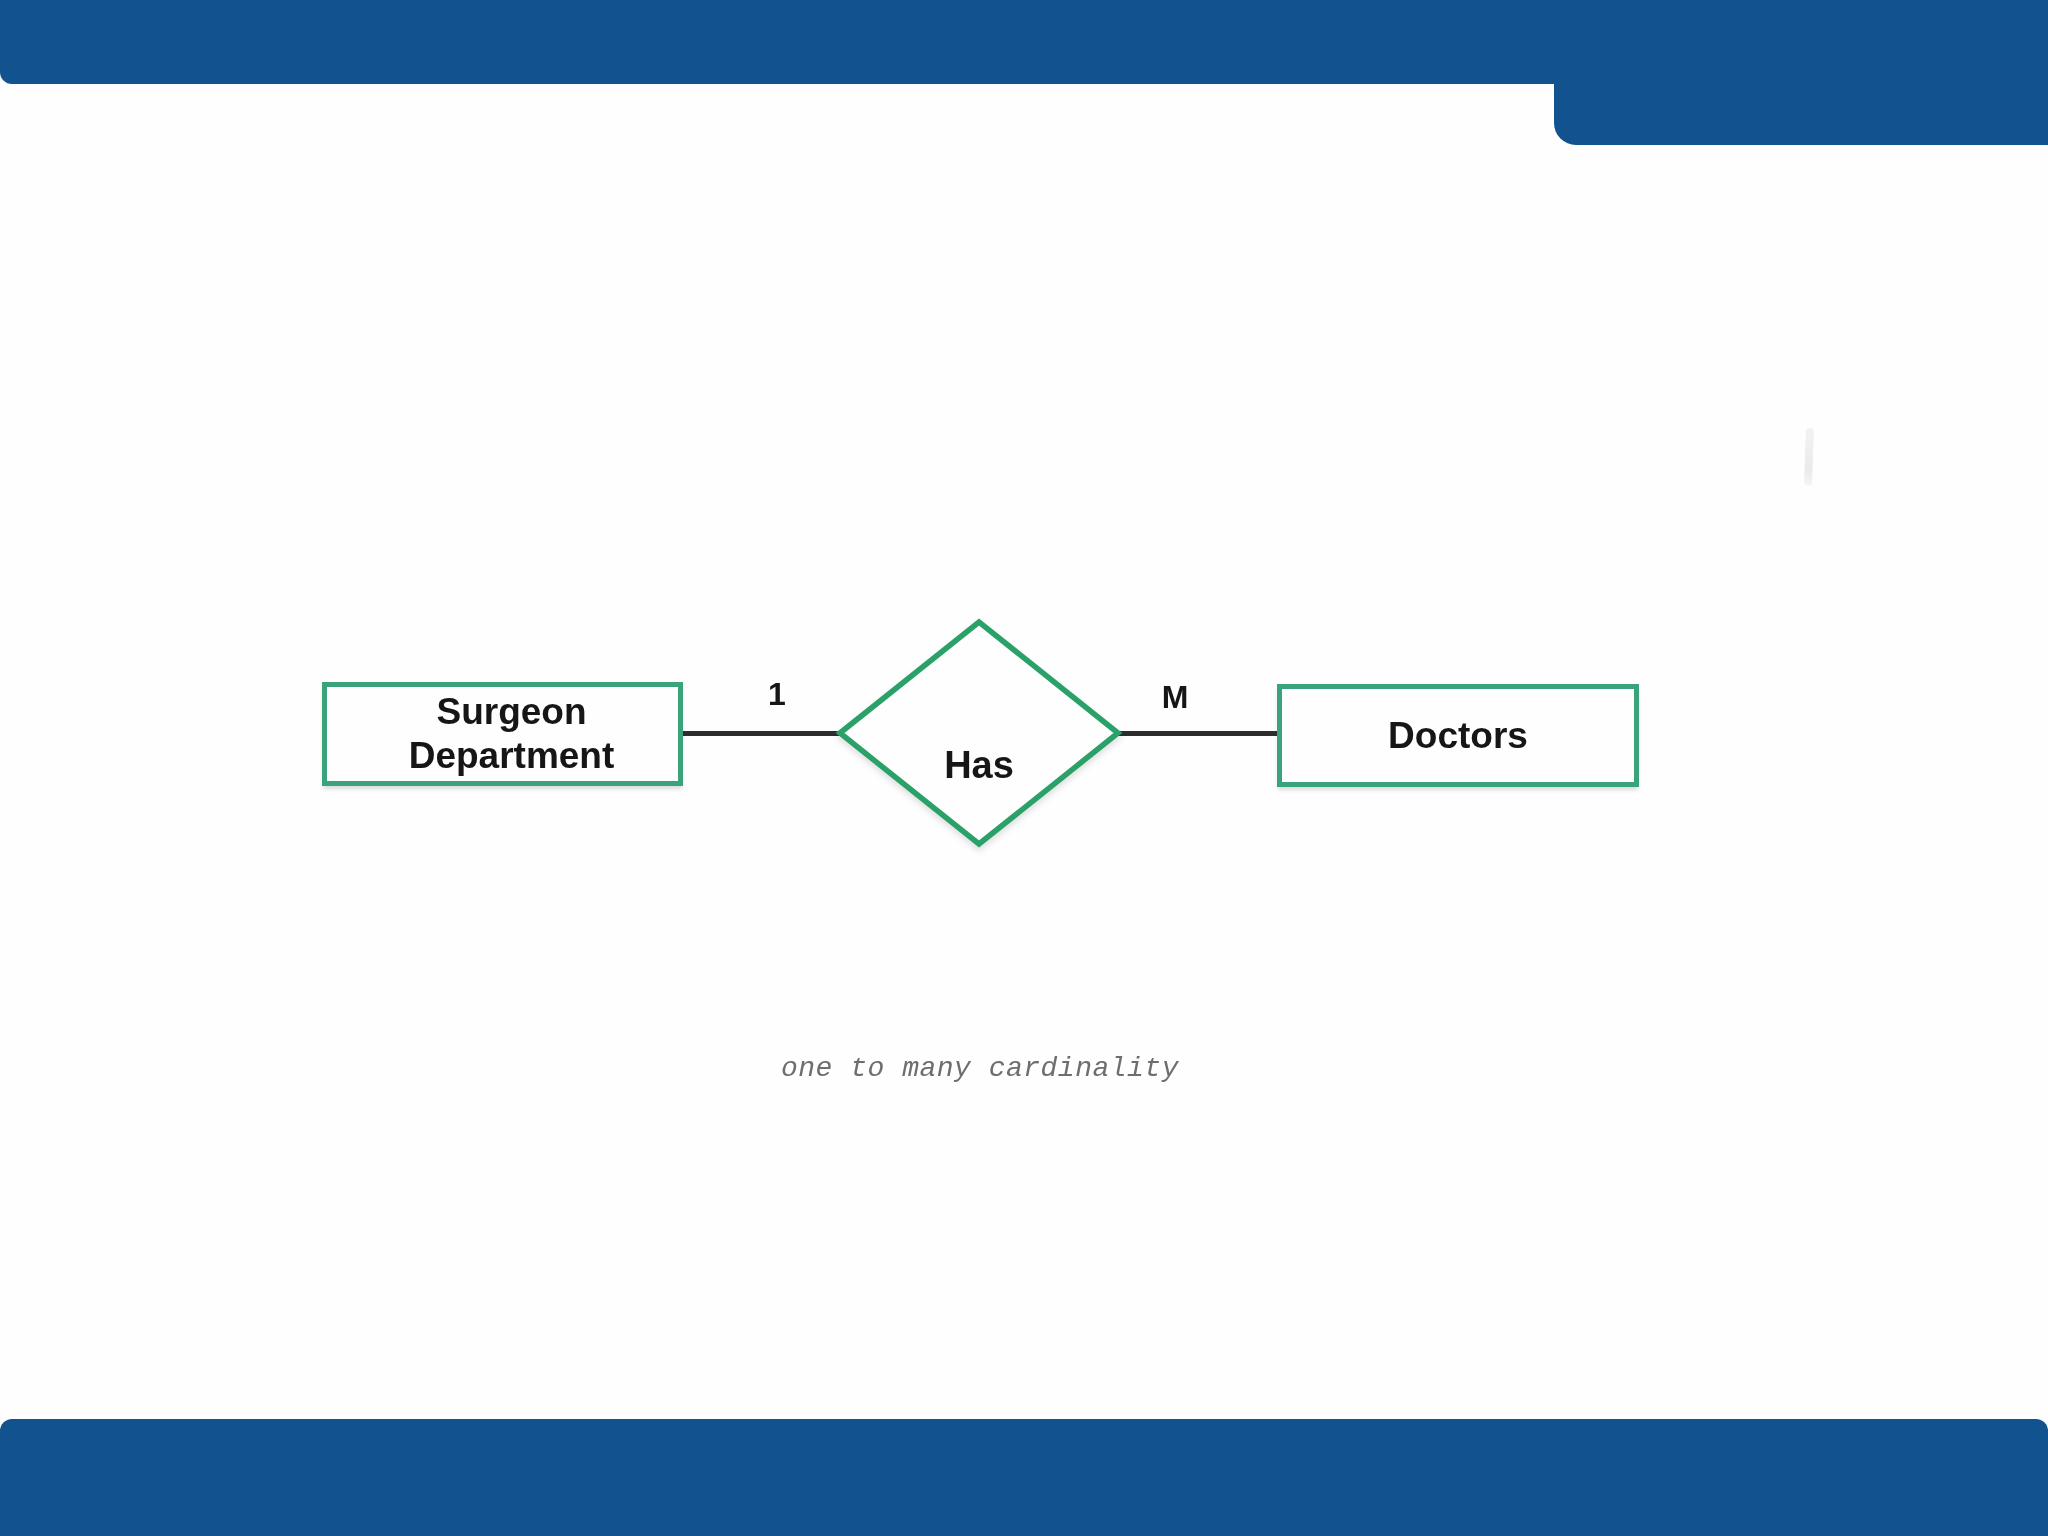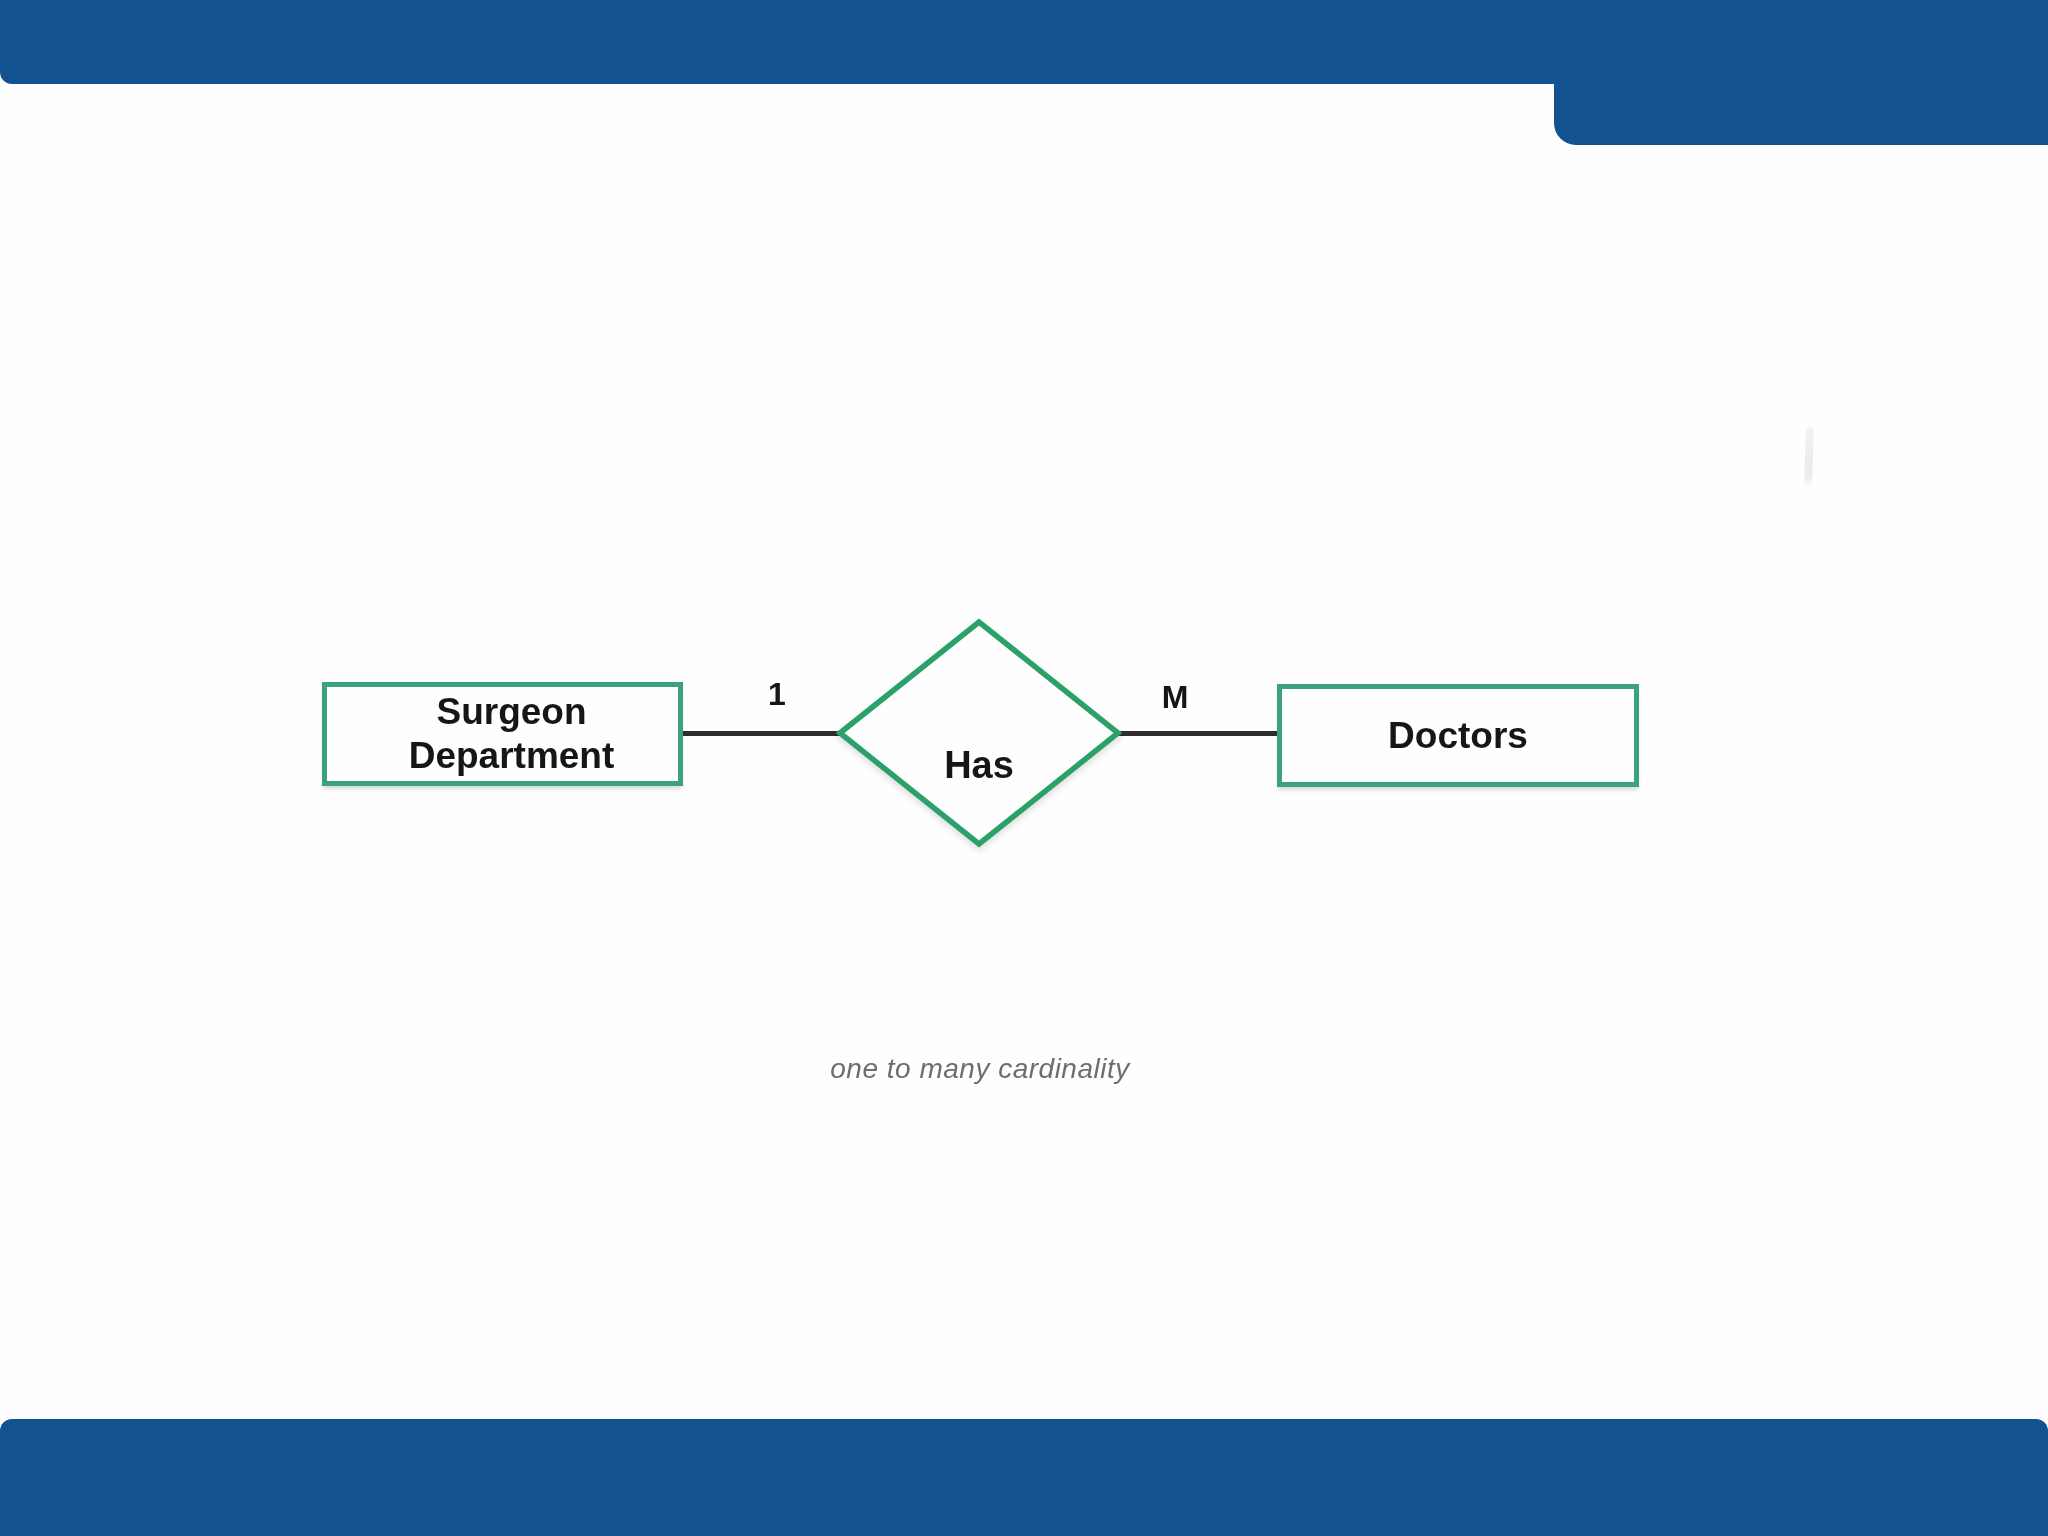--- a/index.html
+++ b/index.html
@@ -90,21 +90,21 @@
     position: absolute;
     font-weight: bold; font-size: 32px; color: var(--ink);
     width: 60px; text-align: center;
   }
   .cardinality-left  { left: 747px;  top: 676px; }
   .cardinality-right { left: 1145px; top: 679px; }
 
   .caption {
     position: absolute; left: 680px; top: 1053px;
     width: 600px; text-align: center;
-    font-family: Liberation Sans, sans-serif;
+    font-family: Liberation Mono, monospace;
     font-style: italic;
     font-size: 28px;
     letter-spacing: 0.5px;
     color: var(--caption-gray);
   }
 
   
   .stray-mark {
     position: absolute; left: 1805px; top: 428px;
     width: 8px; height: 58px;

